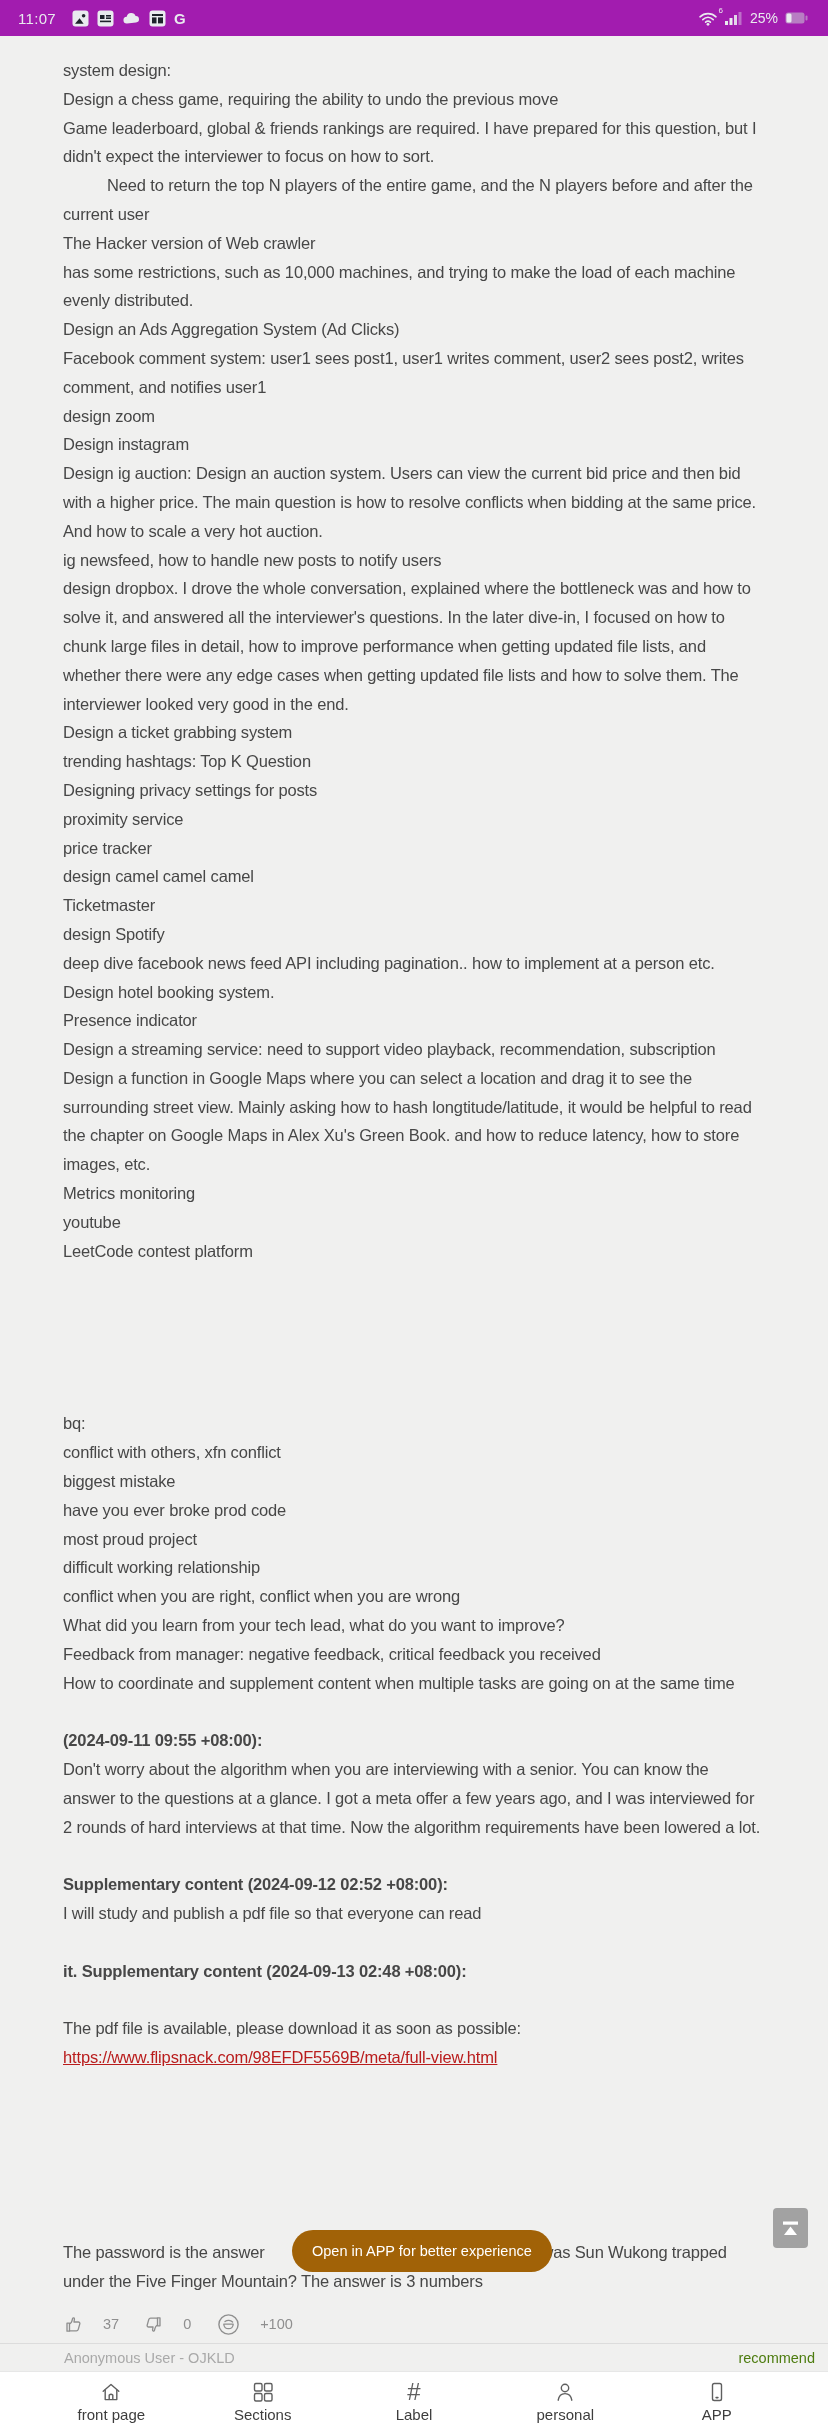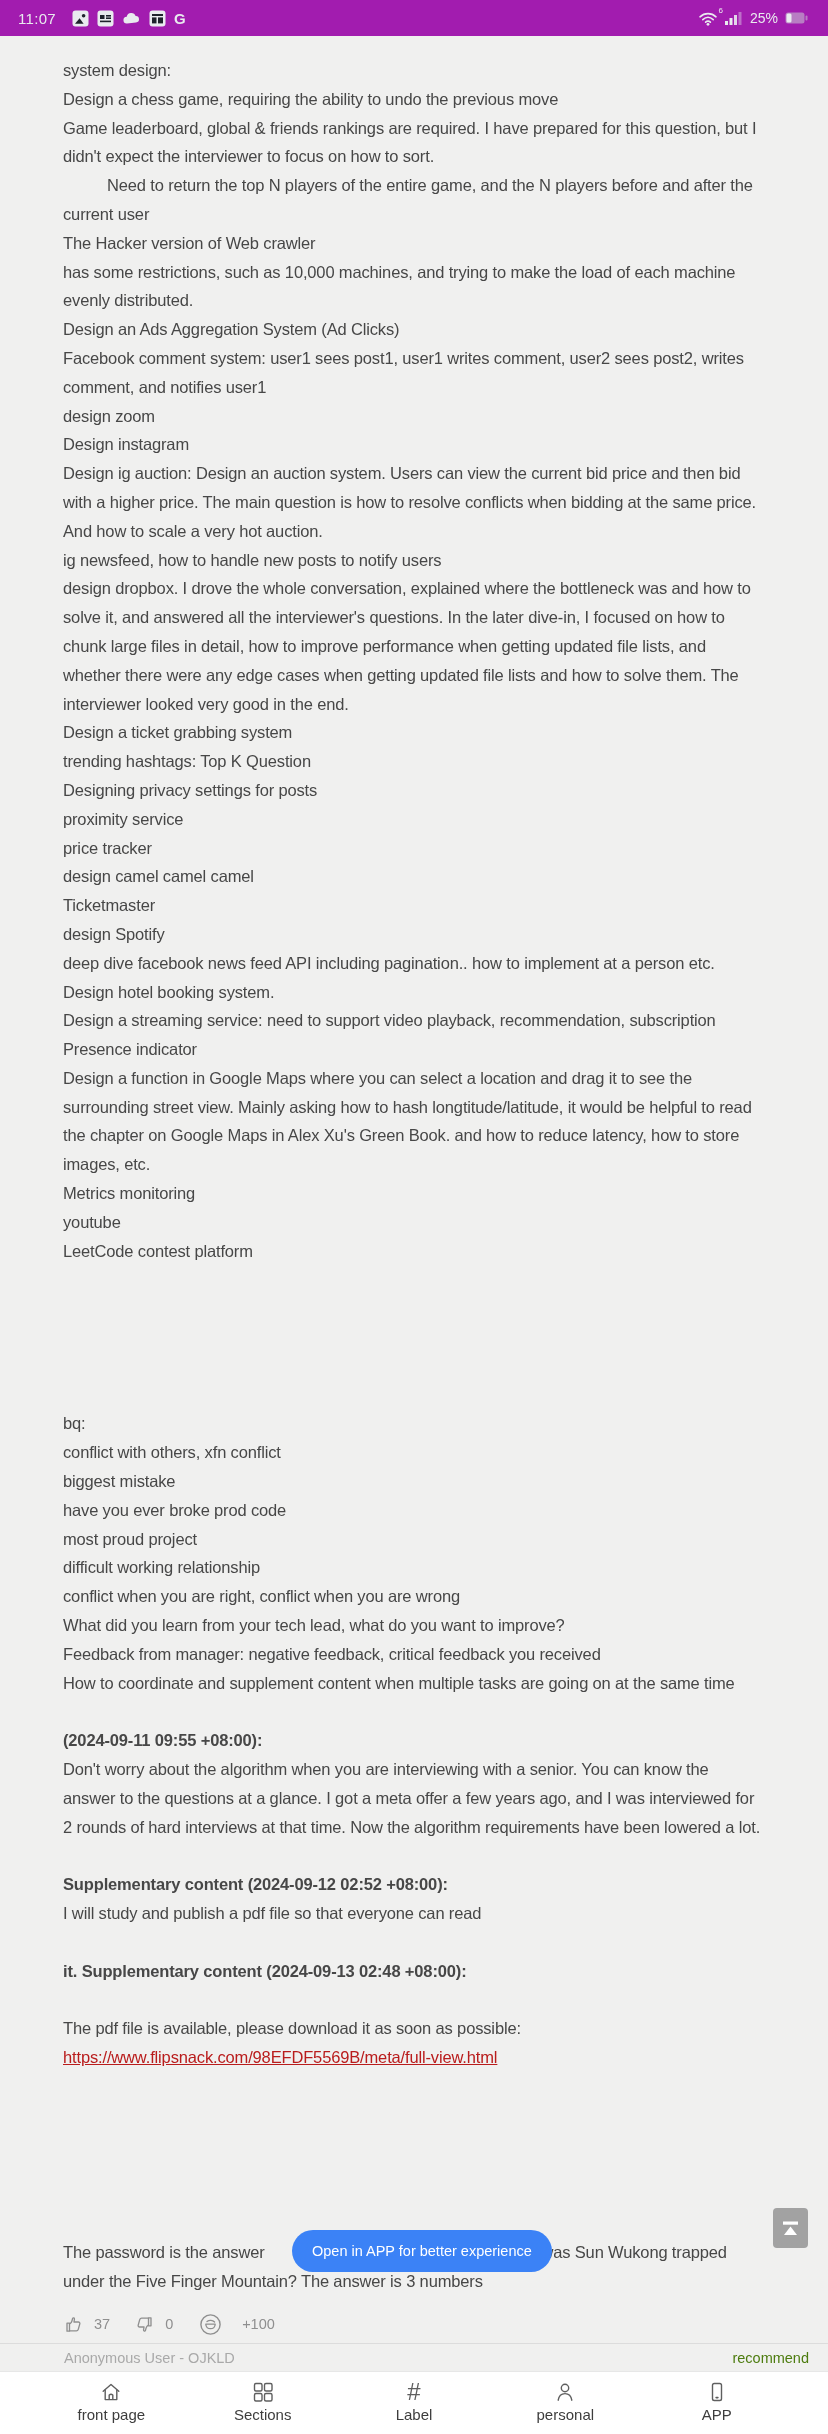--- a/index.html
+++ b/index.html
@@ -34,45 +34,45 @@
   .content a.plink{display:block;color:#b91c1c;text-decoration:underline;}
   .content p.blank{min-height:28.8px;}
   
   .password-block{
     position:absolute;top:2238px;left:63px;width:702px;
     color:#474747;font-size:16.5px;line-height:28.8px;letter-spacing:-0.15px;
   }
   .gap-inline{display:inline-block;width:250px;height:1px;}
   .open-pill{
     position:absolute;left:229px;top:-8px;height:42px;z-index:6;
-    background:#3b82f6;color:#ffffff;border-radius:21px;
+    background:#a16207;color:#ffffff;border-radius:21px;
     display:flex;align-items:center;padding:0 20px;
     font-size:14.5px;white-space:nowrap;border:none;
   }
   
   .scroll-top{
     position:absolute;left:773px;top:2208px;width:35px;height:40px;
     background:#a2a2a2;border-radius:4px;z-index:5;
     display:flex;align-items:center;justify-content:center;
   }
   
   .stats{
     position:absolute;top:2308px;left:63px;height:32px;
     display:flex;align-items:center;color:#8f8f8f;font-size:14.5px;
   }
-  .stat{display:flex;align-items:center;gap:10px;}
+  .stat{display:flex;align-items:center;gap:19px;}
   .stat + .stat{margin-left:24px;}
   .stat .num{min-width:10px;}
   .stat-reward{gap:20px;}
   
   .divider{position:absolute;top:2343px;left:0;width:828px;height:1px;background:#dcdcdc;}
   .footer{
     position:absolute;top:2344px;left:0;width:828px;height:27px;
     display:flex;align-items:center;font-size:14.5px;
-    box-sizing:border-box;padding-left:64px;padding-right:19px;
+    box-sizing:border-box;padding-left:64px;padding-right:13px;
   }
   .footer .author{color:#a9a9a9;}
   .footer .recommend{margin-left:auto;color:#4d7c0f;}
   
   .nav{
     position:absolute;top:2371px;left:0;width:828px;height:63px;
     background:#ffffff;border-top:1px solid #e7e7e7;box-sizing:border-box;
     display:flex;justify-content:space-evenly;align-items:flex-start;
   }
   .nav-item{
@@ -166,22 +166,22 @@
     <p class="normal">Design a ticket grabbing system</p>
     <p class="normal">trending hashtags: Top K Question</p>
     <p class="normal">Designing privacy settings for posts</p>
     <p class="normal">proximity service</p>
     <p class="normal">price tracker</p>
     <p class="normal">design camel camel camel</p>
     <p class="normal">Ticketmaster</p>
     <p class="normal">design Spotify</p>
     <p class="normal">deep dive facebook news feed API including pagination.. how to implement at a person etc.</p>
     <p class="normal">Design hotel booking system.</p>
+    <p class="normal">Presence indicator</p>
     <p class="normal">Design a streaming service: need to support video playback, recommendation, subscription</p>
-    <p class="normal">Presence indicator</p>
     <p class="normal">Design a function in Google Maps where you can select a location and drag it to see the surrounding street view. Mainly asking how to hash longtitude/latitude, it would be helpful to read the chapter on Google Maps in Alex Xu's Green Book.  and how to reduce latency, how to store images, etc.</p>
     <p class="normal">Metrics monitoring</p>
     <p class="normal">youtube</p>
     <p class="normal">LeetCode contest platform</p>
     <p class="blank">&nbsp;</p>
     <p class="blank">&nbsp;</p>
     <p class="blank">&nbsp;</p>
     <p class="blank">&nbsp;</p>
     <p class="blank">&nbsp;</p>
     <p class="normal">bq:</p>

